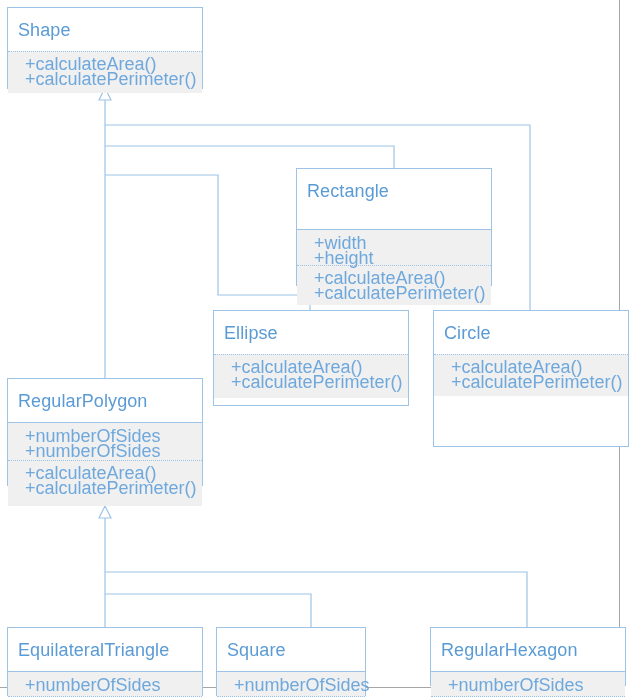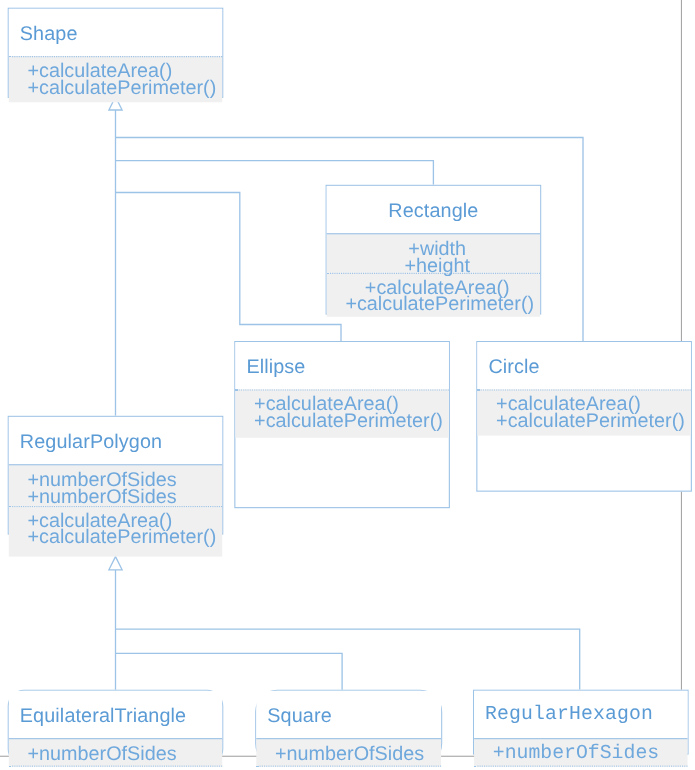--- a/index.html
+++ b/index.html
@@ -108,33 +108,33 @@
   </svg>
 
   <div class="uml-class" style="left:7px; top:7px; width:196px; height:82px;">
     <div class="uml-name">Shape</div>
     <div class="uml-ops" style="height:42px;">
       <div class="uml-member">+calculateArea()</div>
       <div class="uml-member">+calculatePerimeter()</div>
     </div>
   </div>
 
-  <div class="uml-class" style="left:296px; top:168px; width:196px; height:118px;text-align:center;">
+  <div class="uml-class" style="left:296px; top:168px; width:196px; height:118px;">
     <div class="uml-name">Rectangle</div>
-    <div class="uml-attrs" style="height:36px;">
+    <div class="uml-attrs" style="height:36px;margin-top:17px;">
       <div class="uml-member">+width</div>
       <div class="uml-member">+height</div>
     </div>
     <div class="uml-ops" style="height:40px;">
       <div class="uml-member">+calculateArea()</div>
       <div class="uml-member">+calculatePerimeter()</div>
     </div>
   </div>
 
-  <div class="uml-class" style="left:213px; top:310px; width:196px; height:152px;">
+  <div class="uml-class" style="left:213px; top:310px; width:196px; height:96px;">
     <div class="uml-name">Ellipse</div>
     <div class="uml-ops" style="height:44px;">
       <div class="uml-member">+calculateArea()</div>
       <div class="uml-member">+calculatePerimeter()</div>
     </div>
   </div>
 
   <div class="uml-class" style="left:433px; top:310px; width:196px; height:137px;">
     <div class="uml-name">Circle</div>
     <div class="uml-ops" style="height:42px;">
@@ -148,34 +148,34 @@
     <div class="uml-attrs" style="height:38px;">
       <div class="uml-member">+numberOfSides</div>
       <div class="uml-member">+numberOfSides</div>
     </div>
     <div class="uml-ops" style="height:46px;">
       <div class="uml-member">+calculateArea()</div>
       <div class="uml-member">+calculatePerimeter()</div>
     </div>
   </div>
 
-  <div class="uml-class" style="left:7px; top:627px; width:196px; height:69px;border-radius:15px;">
+  <div class="uml-class" style="left:7px; top:627px; width:196px; height:69px;">
     <div class="uml-name">EquilateralTriangle</div>
     <div class="uml-attrs" style="height:26px; border-bottom:1px dotted #9dc3e6;">
       <div class="uml-member">+numberOfSides</div>
     </div>
   </div>
 
-  <div class="uml-class" style="left:232px; top:627px; width:170px; height:69px;border-radius:20px;">
+  <div class="uml-class" style="left:216px; top:627px; width:150px; height:69px;">
     <div class="uml-name">Square</div>
     <div class="uml-attrs" style="height:26px; border-bottom:1px dotted #9dc3e6;">
       <div class="uml-member">+numberOfSides</div>
     </div>
   </div>
 
-  <div class="uml-class" style="left:430px; top:627px; width:196px; height:59px;font-family:Liberation Mono, monospace;">
+  <div class="uml-class" style="left:430px; top:627px; width:196px; height:59px;">
     <div class="uml-name">RegularHexagon</div>
     <div class="uml-attrs" style="height:26px; border-bottom:1px dotted #9dc3e6;">
       <div class="uml-member">+numberOfSides</div>
     </div>
   </div>
 
 </div>
 
 </body></html>

